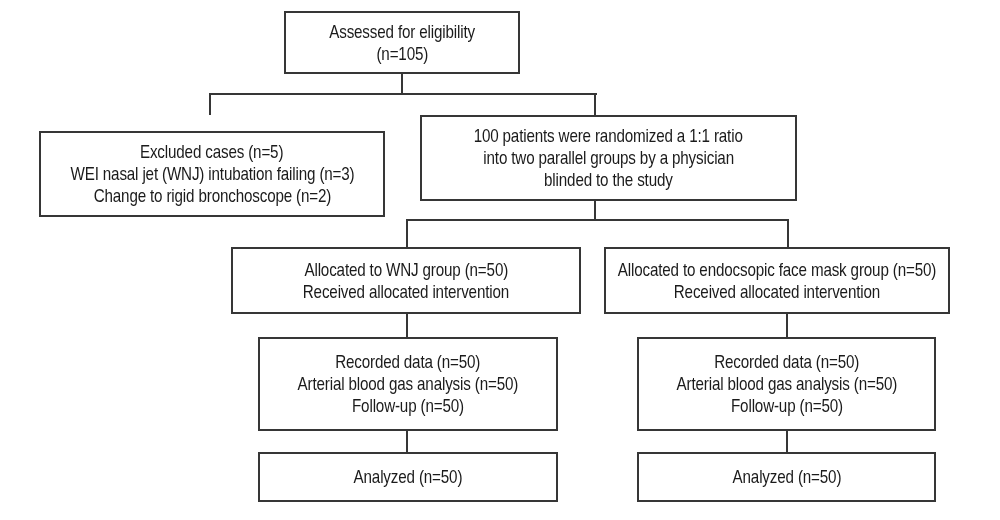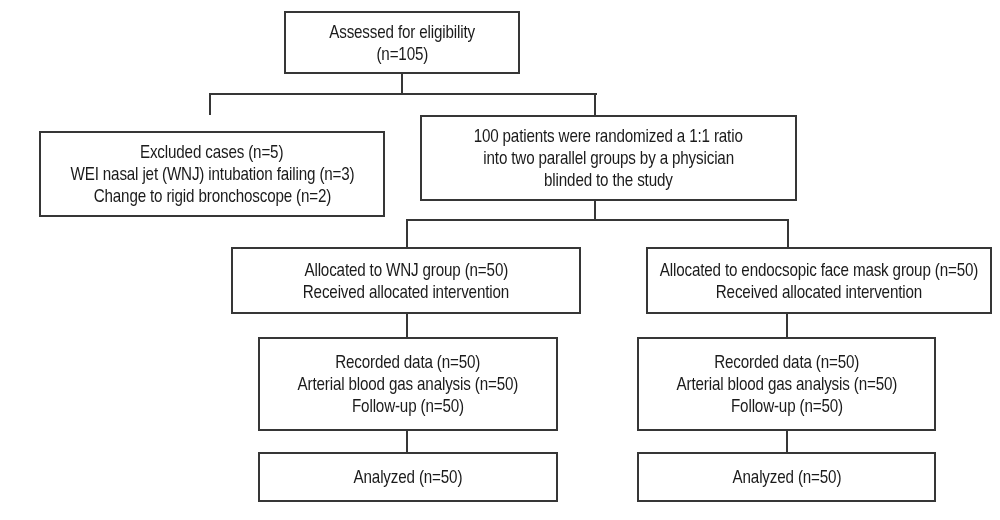--- a/index.html
+++ b/index.html
@@ -73,21 +73,21 @@
     <div class="fc-line">100 patients were randomized a 1:1 ratio</div>
     <div class="fc-line">into two parallel groups by a physician</div>
     <div class="fc-line">blinded to the study</div>
   </div>
 
   <div class="fc-box" style="left:231px; top:247px; width:350px; height:67px;">
     <div class="fc-line">Allocated to WNJ group (n=50)</div>
     <div class="fc-line">Received allocated intervention</div>
   </div>
 
-  <div class="fc-box" style="left:646px; top:247px; width:346px; height:67px;">
+  <div class="fc-box" style="left:604px; top:247px; width:346px; height:67px;">
     <div class="fc-line">Allocated to endocsopic face mask group (n=50)</div>
     <div class="fc-line">Received allocated intervention</div>
   </div>
 
   <div class="fc-box" style="left:258px; top:337px; width:300px; height:94px;">
     <div class="fc-line">Recorded data (n=50)</div>
     <div class="fc-line">Arterial blood gas analysis (n=50)</div>
     <div class="fc-line">Follow-up (n=50)</div>
   </div>
 

